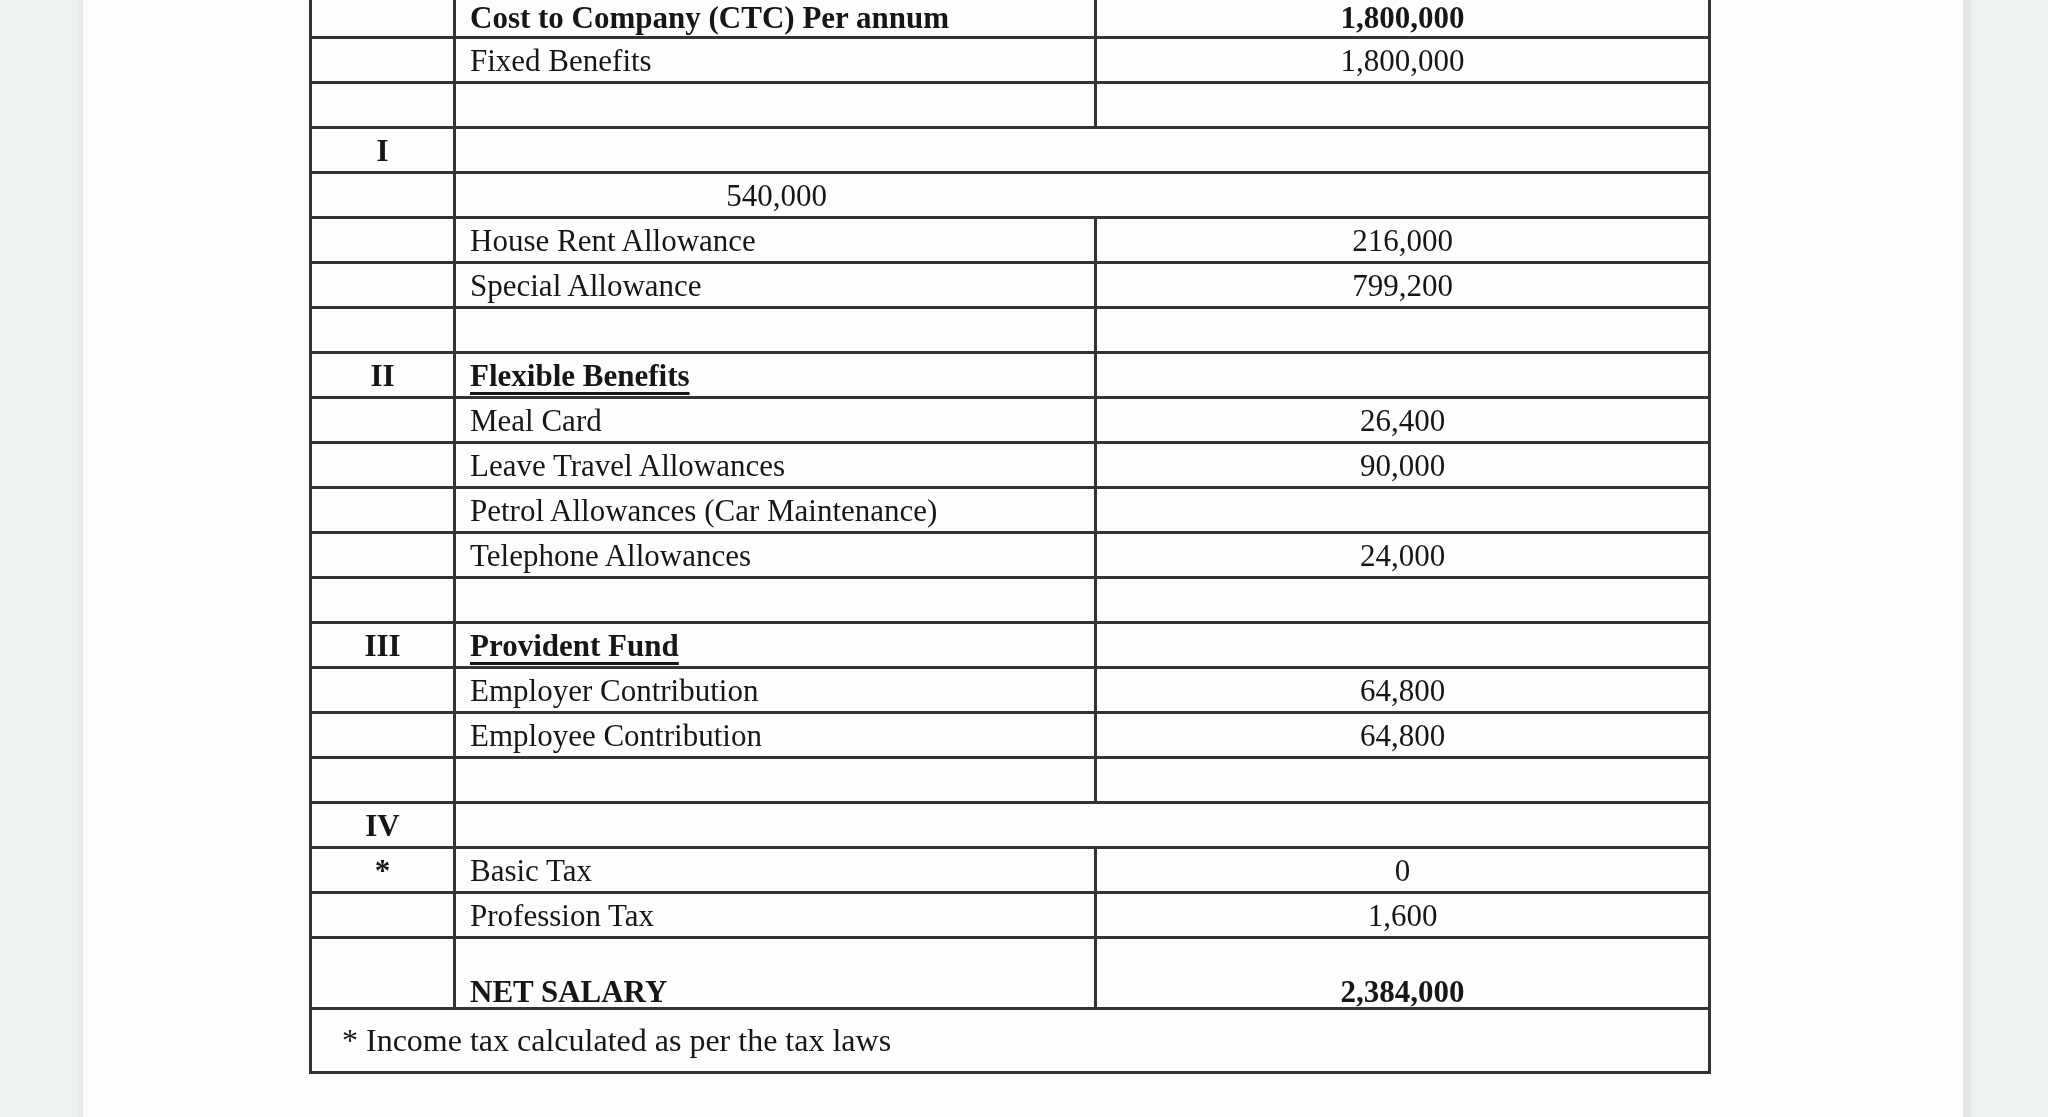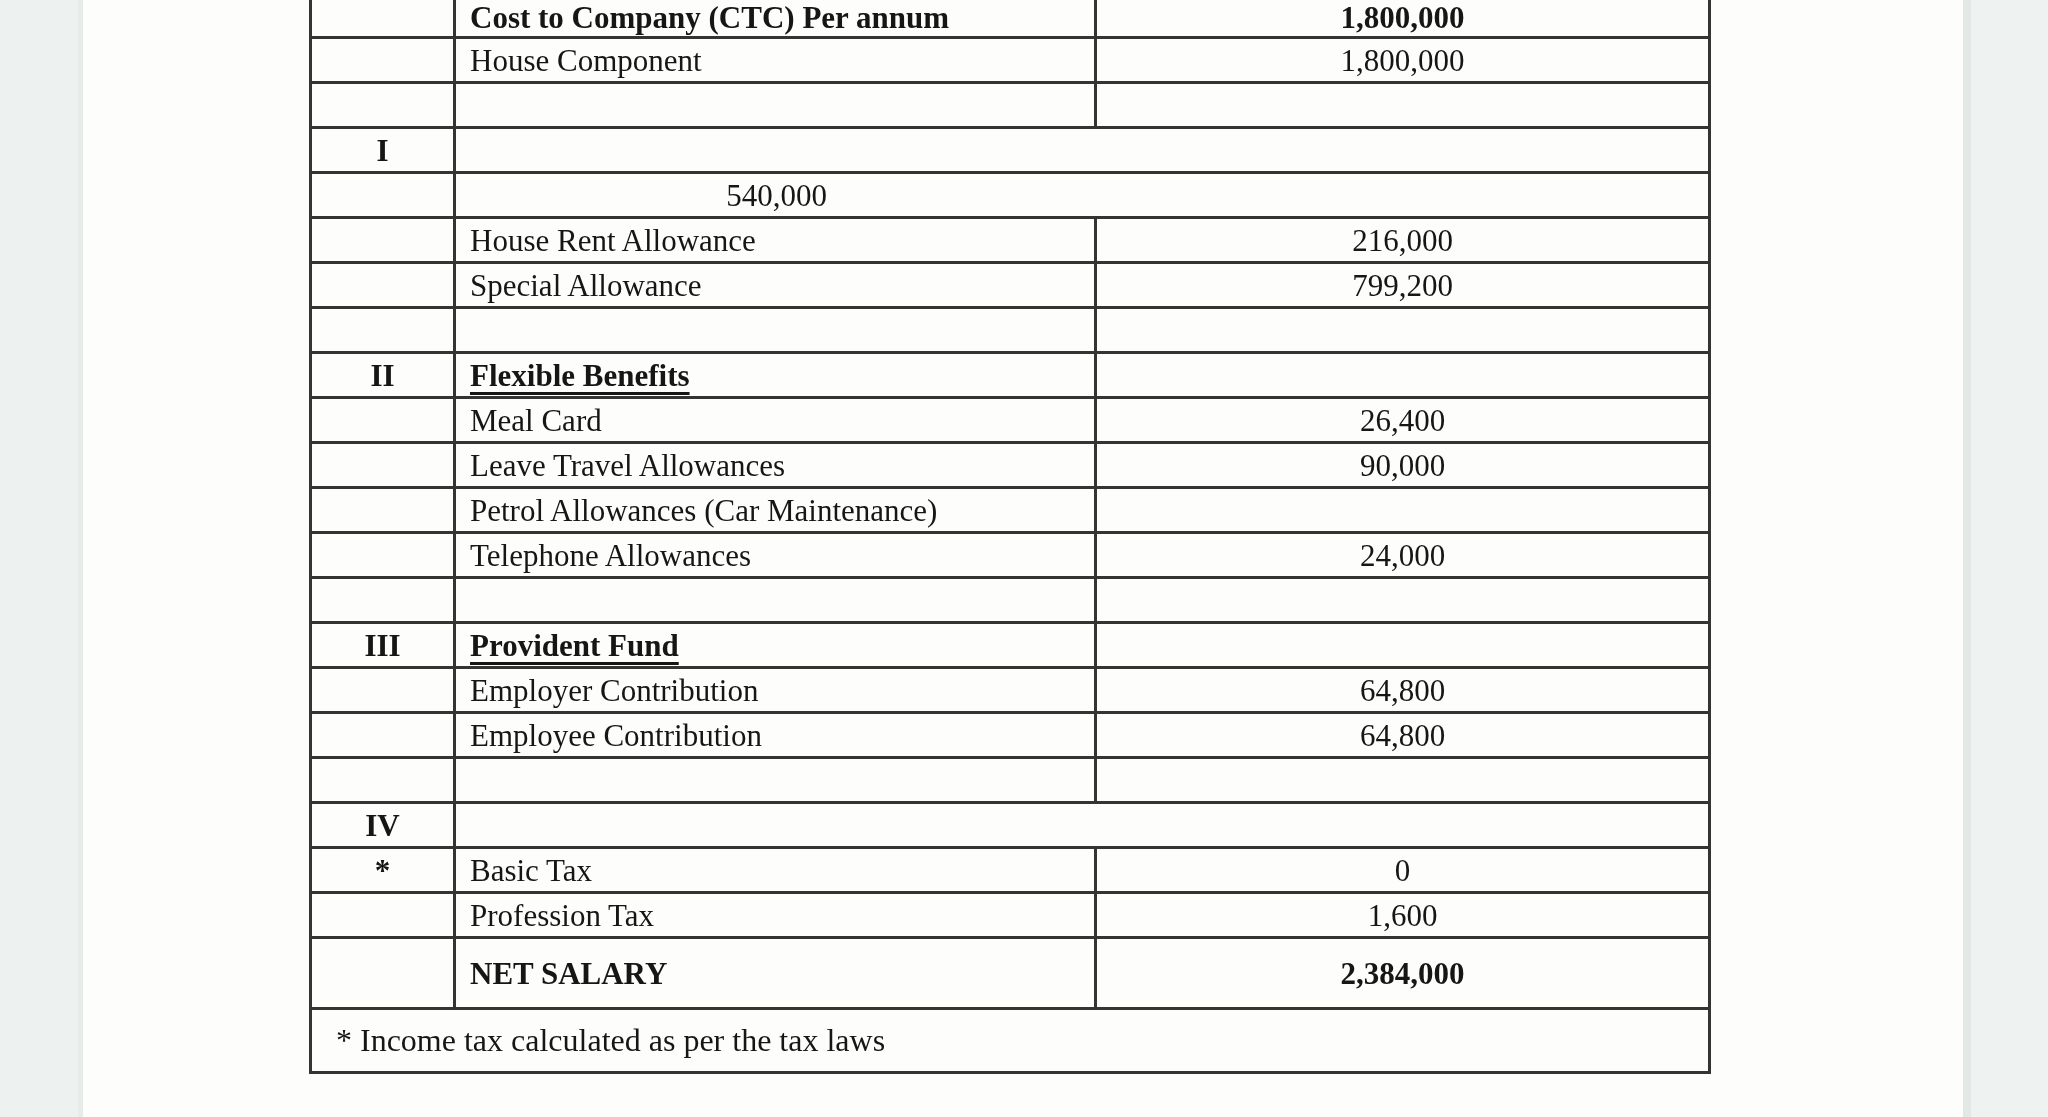--- a/index.html
+++ b/index.html
@@ -54,39 +54,39 @@
     overflow: hidden;
     font-size: 31px;
     line-height: 1;
     white-space: nowrap;
   }
   .cell.num   { justify-content: center; border-right: 3px solid #343434; font-weight: bold; }
   .cell.label { padding-left: 14px; border-right: 3px solid #343434; }
   .cell.value { justify-content: center; }
 
   .row.first .cell { align-items: flex-end; padding-bottom: 3px; }
-  .row.tall .cell  { align-items: center; }
+  .row.tall .cell  { align-items: flex-end; }
 
   .row.bold .cell.label span,
   .row.bold .cell.value span { font-weight: bold; }
 
   .row.section .cell.label span {
     font-weight: bold;
     text-decoration: underline;
     text-decoration-thickness: 3px;
     text-underline-offset: 6px;
   }
 
   .footnote-row {
     height: 64px;
     box-sizing: border-box;
     border-bottom: 3px solid #343434;
     display: flex;
     align-items: center;
-    padding-left: 24px;
+    padding-left: 30px;
     font-size: 32px;
   }
 </style>
 </head>
 <body>
 
 <div class="stage">
 
   <div class="side-strip-left"></div>
   <div class="side-strip-right"></div>
@@ -102,21 +102,21 @@
     </div>
     <div class="cell value">
       <span>1,800,000</span>
     </div>
   </div>
         <div class="row">
     <div class="cell num">
       <span></span>
     </div>
     <div class="cell label">
-      <span>House Component</span>
+      <span>Fixed Benefits</span>
     </div>
     <div class="cell value">
       <span>1,800,000</span>
     </div>
   </div>
         <div class="row blank">
     <div class="cell num">
       <span></span>
     </div>
     <div class="cell label">

